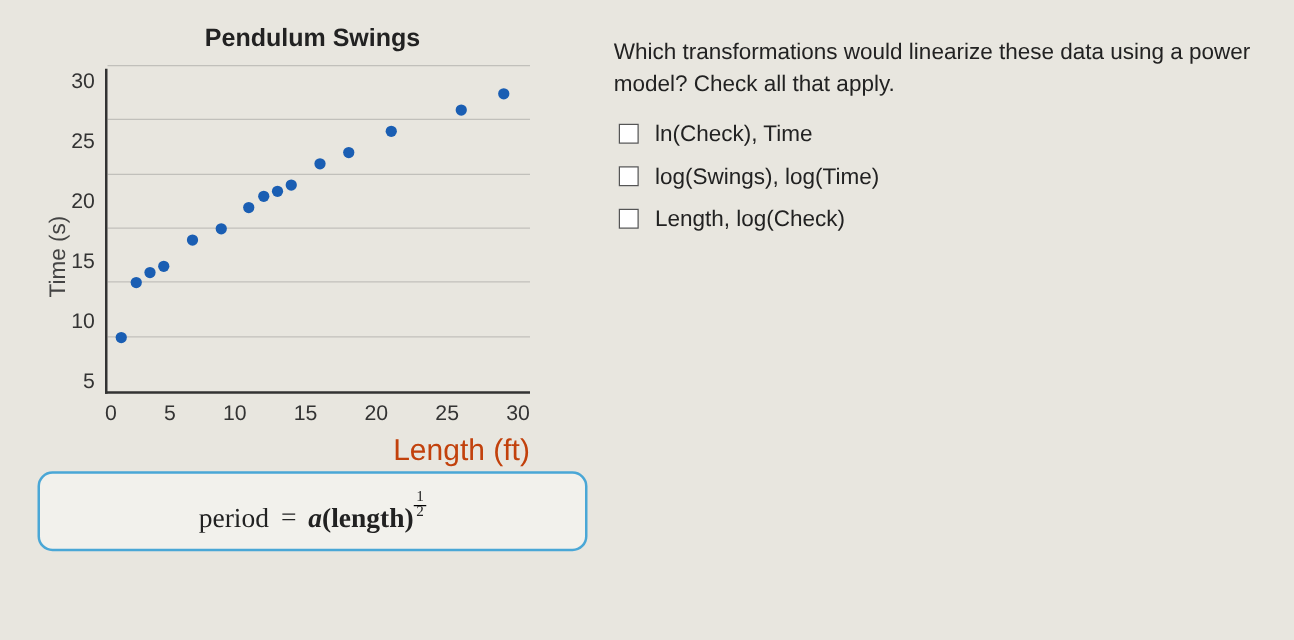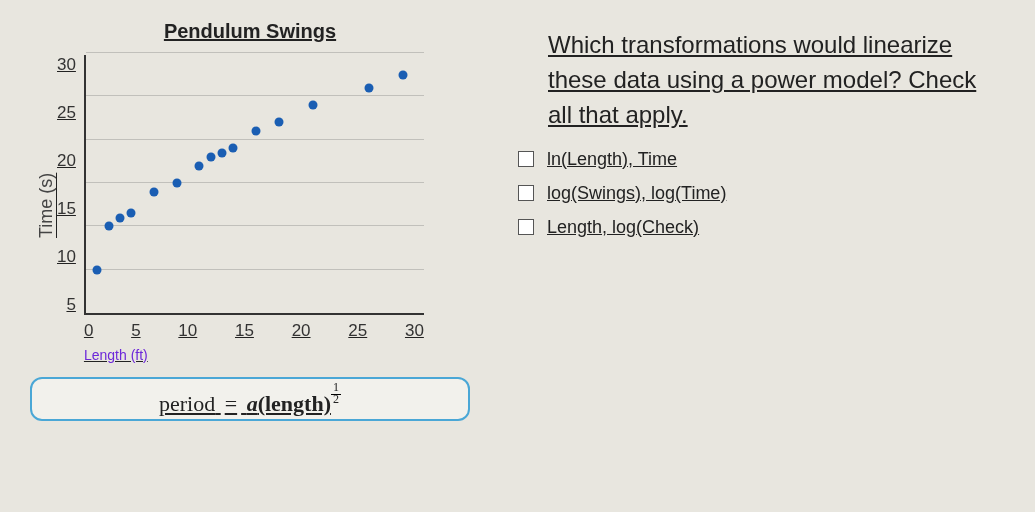--- a/index.html
+++ b/index.html
@@ -7,22 +7,21 @@
       margin: 0;
       padding: 20px 30px;
       font-family: Arial, Helvetica, sans-serif;
       background: #e8e6df;
       color: #222;
       width: 1035px;
       height: 512px;
     }
     .wrap {
       display: flex;
-      gap: 44px;
-      text-decoration: underline;
+      gap: 21px;
     }
     .left {
       width: 440px;
     }
     .right {
       flex: 1;
       padding-top: 8px;
     }
     .chart-title {
       text-align: center;
@@ -78,46 +77,46 @@
     }
     .xaxis {
       display: flex;
       justify-content: space-between;
       width: 340px;
       margin-top: 6px;
       font-size: 17px;
       color: #333;
     }
     .xlabel {
-      text-align: left;
-      font-size: 14px;
-      color: #6d28d9;
+      text-align: right;
+      font-size: 24px;
+      color: #c2410c;
       margin-top: 6px;
     }
     .formula-box {
       margin-top: 22px;
       border: 2px solid #4aa7d6;
       border-radius: 12px;
       background: #f2f1ec;
-      padding: 2px 18px;
+      padding: 12px 18px;
       font-size: 22px;
       font-family: "Times New Roman", serif;
       text-align: center;
     }
     .formula-box .var { font-style: italic; font-weight: bold; }
     .formula-box .exp {
       display: inline-block;
       vertical-align: super;
       font-size: 0.55em;
       line-height: 1;
       text-align: center;
     }
     .formula-box .exp .num { border-bottom: 1px solid #000; padding: 0 2px; }
     .desc { font-size: 18px; line-height: 1.45; margin-bottom: 14px; }
-    .question { font-size: 24px; line-height: 1.45; margin-bottom: 16px; margin-left: 34px; }
+    .question { font-size: 18px; line-height: 1.45; margin-bottom: 16px; }
     .option {
       display: flex;
       align-items: center;
       gap: 10px;
       font-size: 18px;
       margin: 12px 0;
     }
     .cb {
       appearance: none;
       width: 16px;
@@ -186,21 +185,21 @@
       <span style="margin:0 4px;">=</span>
       <span class="var">a</span><span style="font-weight:bold;">(length)</span><span class="exp"><span class="num">1</span><br><span>2</span></span>
     </div>
   </div>
 
   <div class="right">
     <div class="question">Which transformations would linearize these data using a power model? Check all that apply.</div>
     <div id="options">
         <label class="option">
           <input type="checkbox" class="cb" style="">
-          <span>ln(Length), Time</span>
+          <span>ln(Check), Time</span>
         </label>
         <label class="option">
           <input type="checkbox" class="cb" style="">
           <span>log(Swings), log(Time)</span>
         </label>
         <label class="option">
           <input type="checkbox" class="cb" style="">
           <span>Length, log(Check)</span>
         </label>
       </div>

